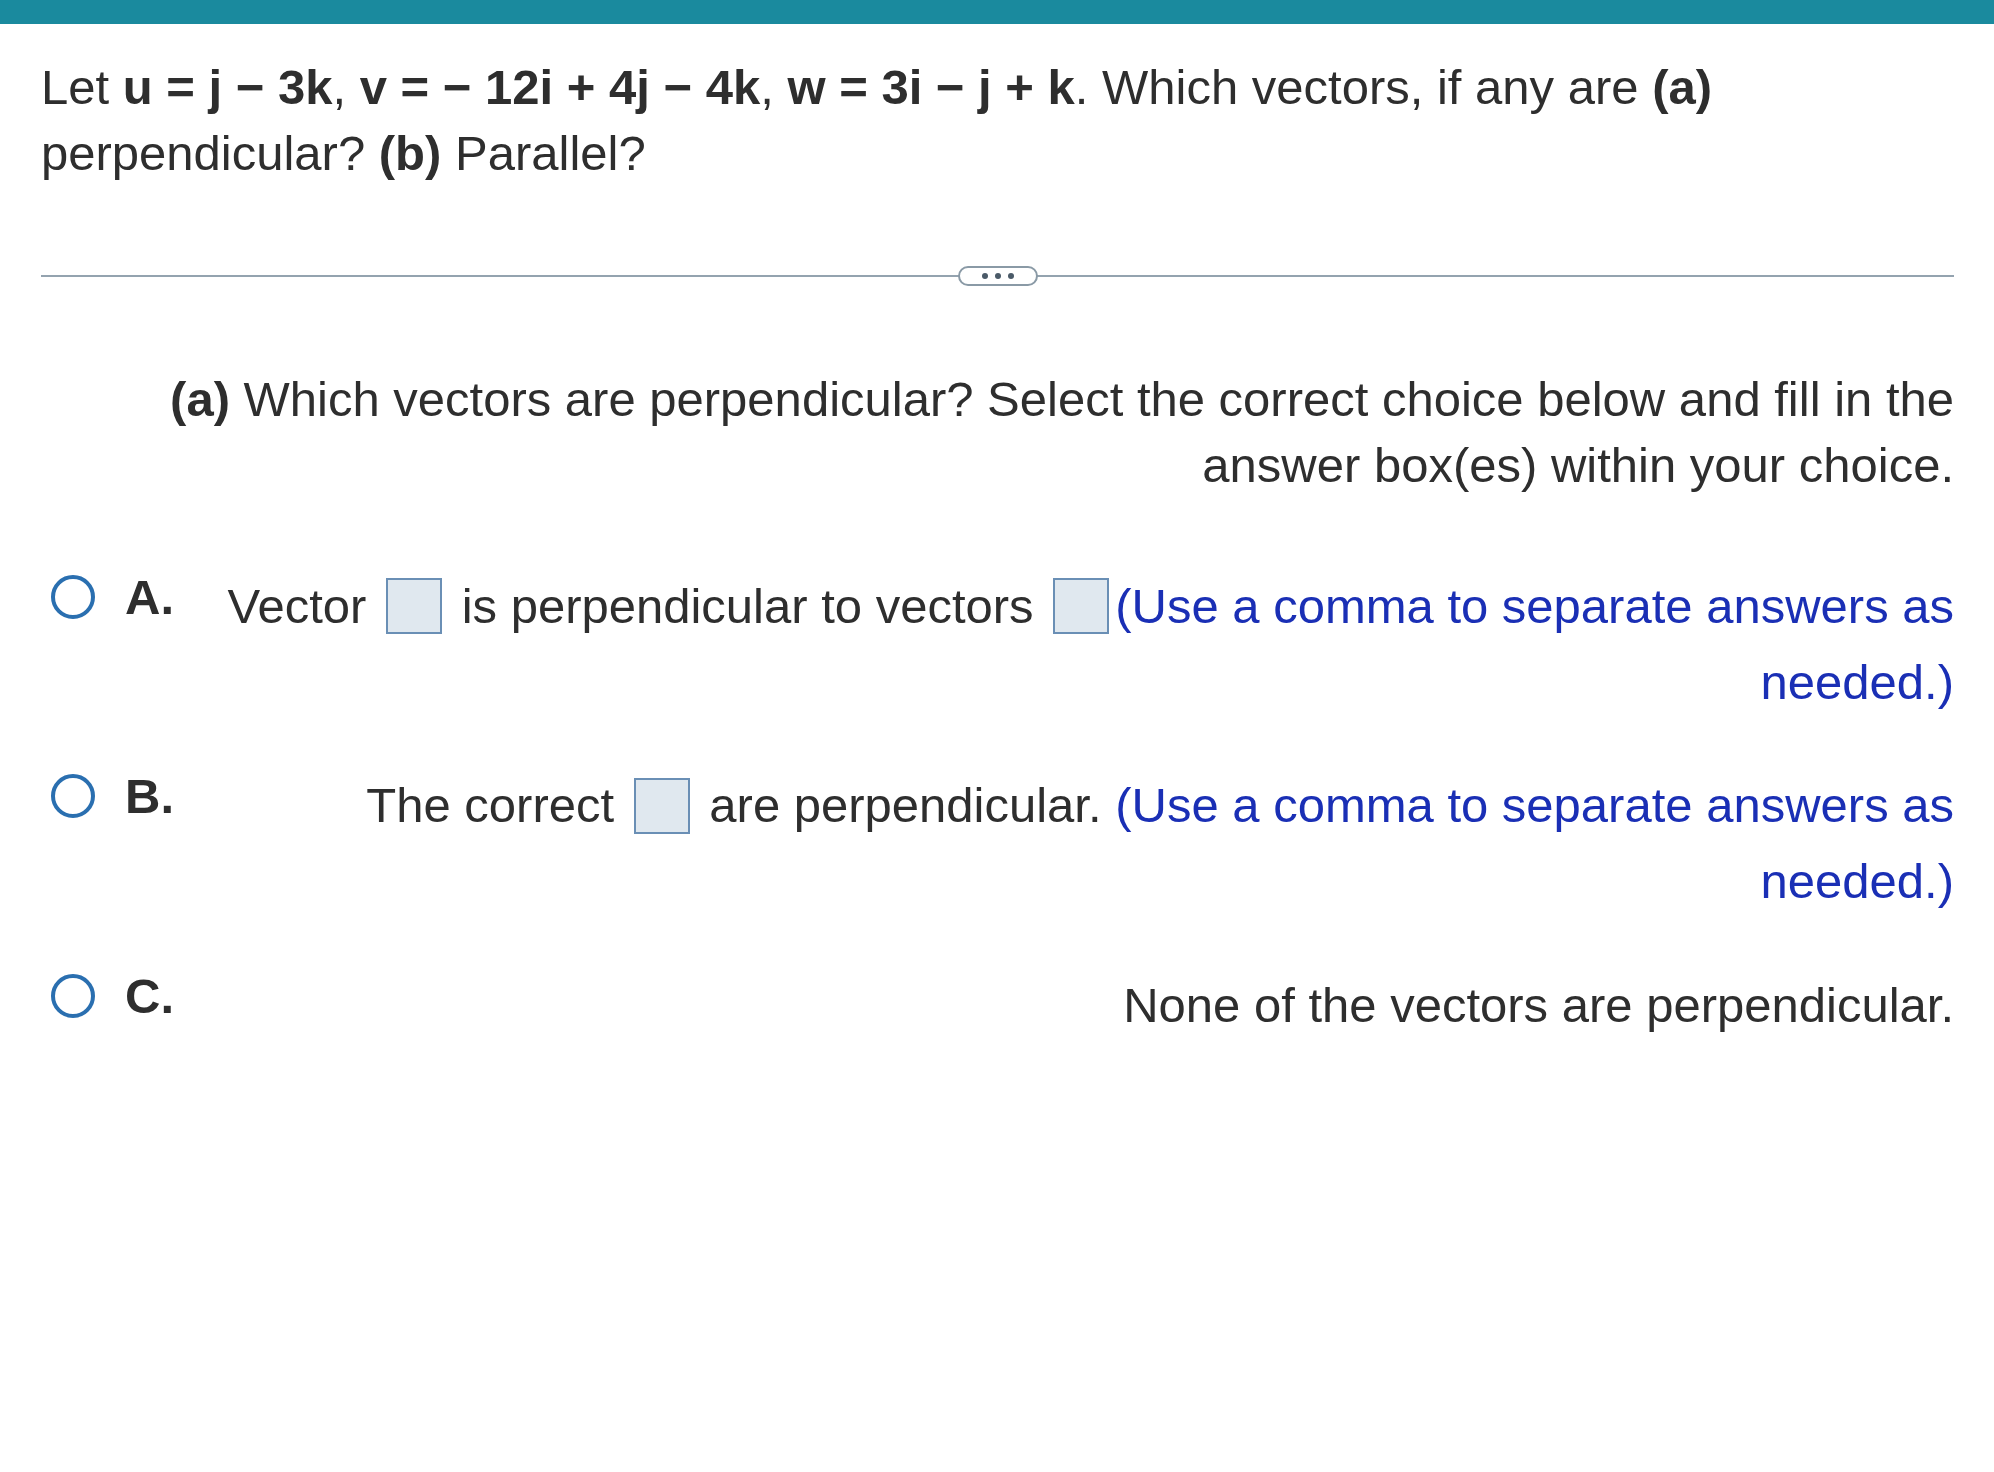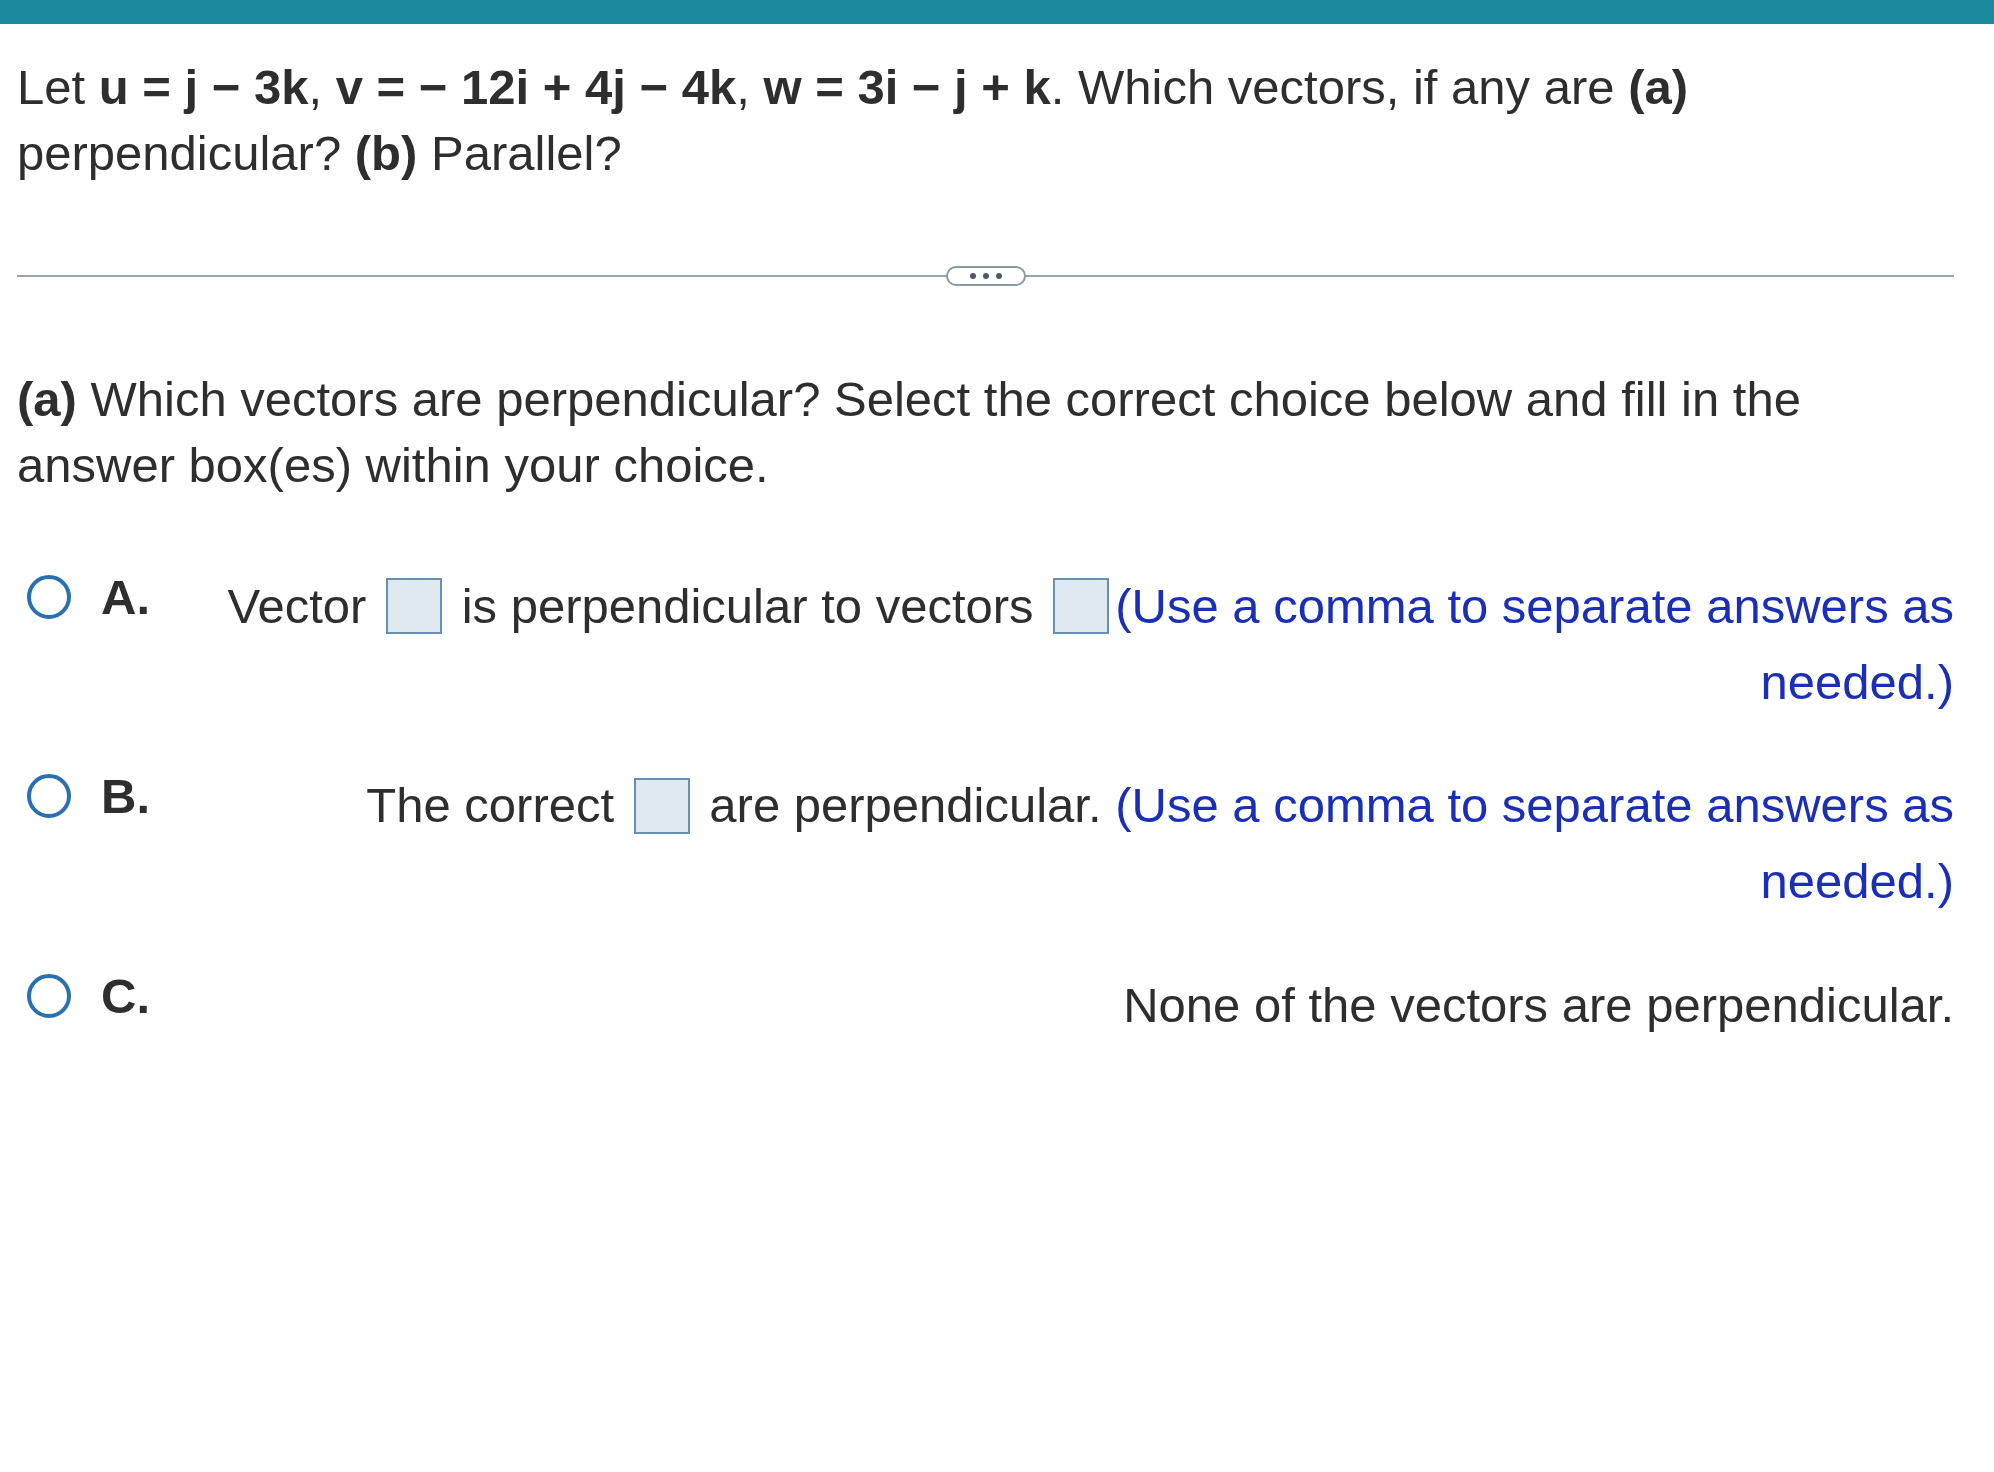--- a/index.html
+++ b/index.html
@@ -14,20 +14,21 @@
       height: 1472px;
       position: relative;
     }
     .top-bar {
       width: 100%;
       height: 24px;
       background: #1a8a9e;
     }
     .content {
       padding: 30px 40px 0 17px;
+      margin-left: 24px;
     }
     .question-stem {
       font-size: 49px;
       line-height: 1.35;
       color: #2e2e2e;
       margin-bottom: 60px;
     }
     .bold {
       font-weight: bold;
     }
@@ -60,20 +61,21 @@
       width: 6px;
       height: 6px;
       border-radius: 50%;
       background: #4a5a68;
     }
     .part-prompt {
       font-size: 49px;
       line-height: 1.35;
       color: #2e2e2e;
       margin-bottom: 70px;
+      text-align: right;
     }
     .choices {
       padding-left: 10px;
     }
     .choice-row {
       display: flex;
       align-items: flex-start;
       margin-bottom: 48px;
     }
     .radio {

